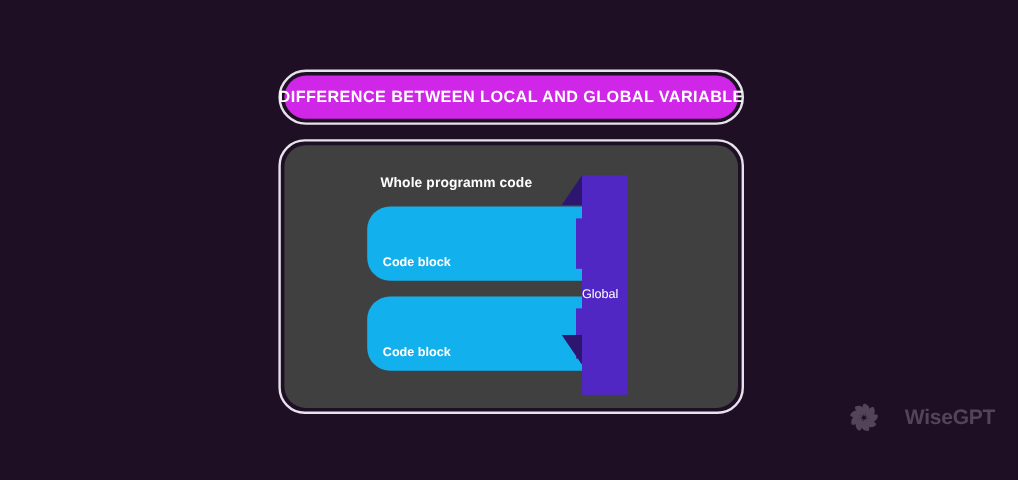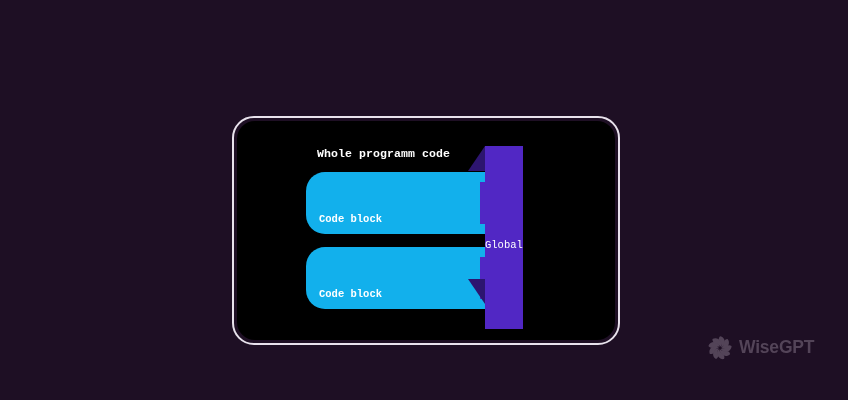--- a/index.html
+++ b/index.html
@@ -67,23 +67,22 @@
     border: 2px solid #e8e2ec;
     border-radius: 22px;
     padding: 3px;
   }
   .panel-inner {
     position: relative;
     width: 100%;
     height: 100%;
     box-sizing: border-box;
     border-radius: 18px;
-    background: #000000;
+    background: #404040;
     overflow: hidden;
-    font-family: Liberation Mono, monospace;
   }
 
   
   .whole-label {
     position: absolute;
     left: 80px;
     top: 26px;
     color: #ffffff;
     font-size: 11.5px;
     font-weight: bold;
@@ -169,21 +168,21 @@
     clip-path: polygon(100% 0, 100% 100%, 0 0);
   }
 
   
   .logo {
     position: absolute;
     left: 706px;
     top: 334px;
     display: flex;
     align-items: center;
-    gap: 5px;
+    gap: 20px;
   }
   .logo-mark {
     width: 28px;
     height: 28px;
     display: block;
     flex: 0 0 auto;
   }
   .logo-text {
     color: #534458;
     font-size: 17.5px;
@@ -191,20 +190,25 @@
     letter-spacing: -0.2px;
     white-space: nowrap;
     line-height: 1;
   }
 </style>
 </head>
 <body>
 
 <div id="stage">
 
+  <div class="title-pill">
+    <div class="title-pill-inner">
+      <span class="title-text">DIFFERENCE BETWEEN LOCAL AND GLOBAL VARIABLE</span>
+    </div>
+  </div>
 
   <div class="panel">
     <div class="panel-inner">
 
       <span class="whole-label">Whole programm code</span>
 
       <div class="code-block first">
         <span class="code-block-label">Code block</span>
         <div class="local-box">
           <span class="local-label">Local</span>

